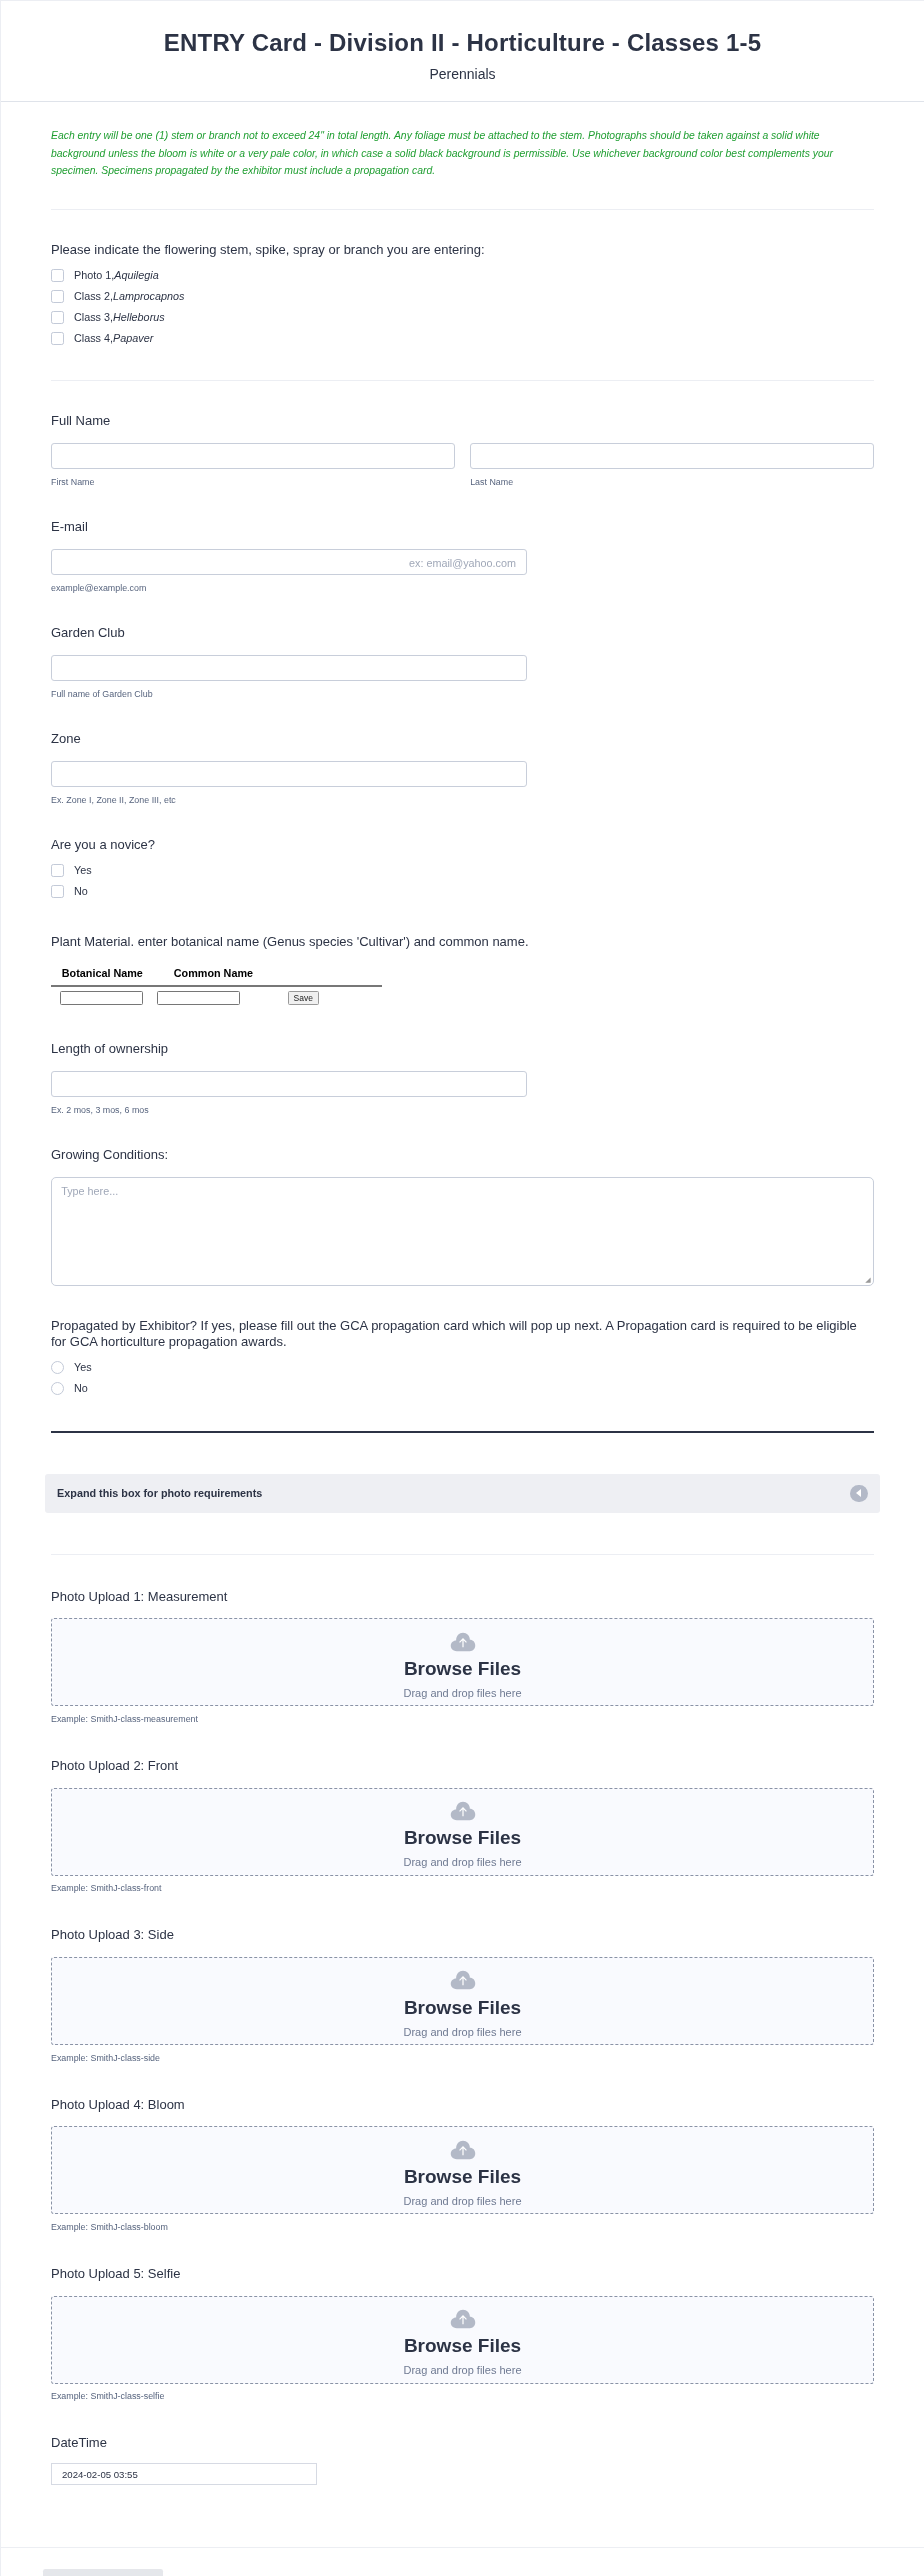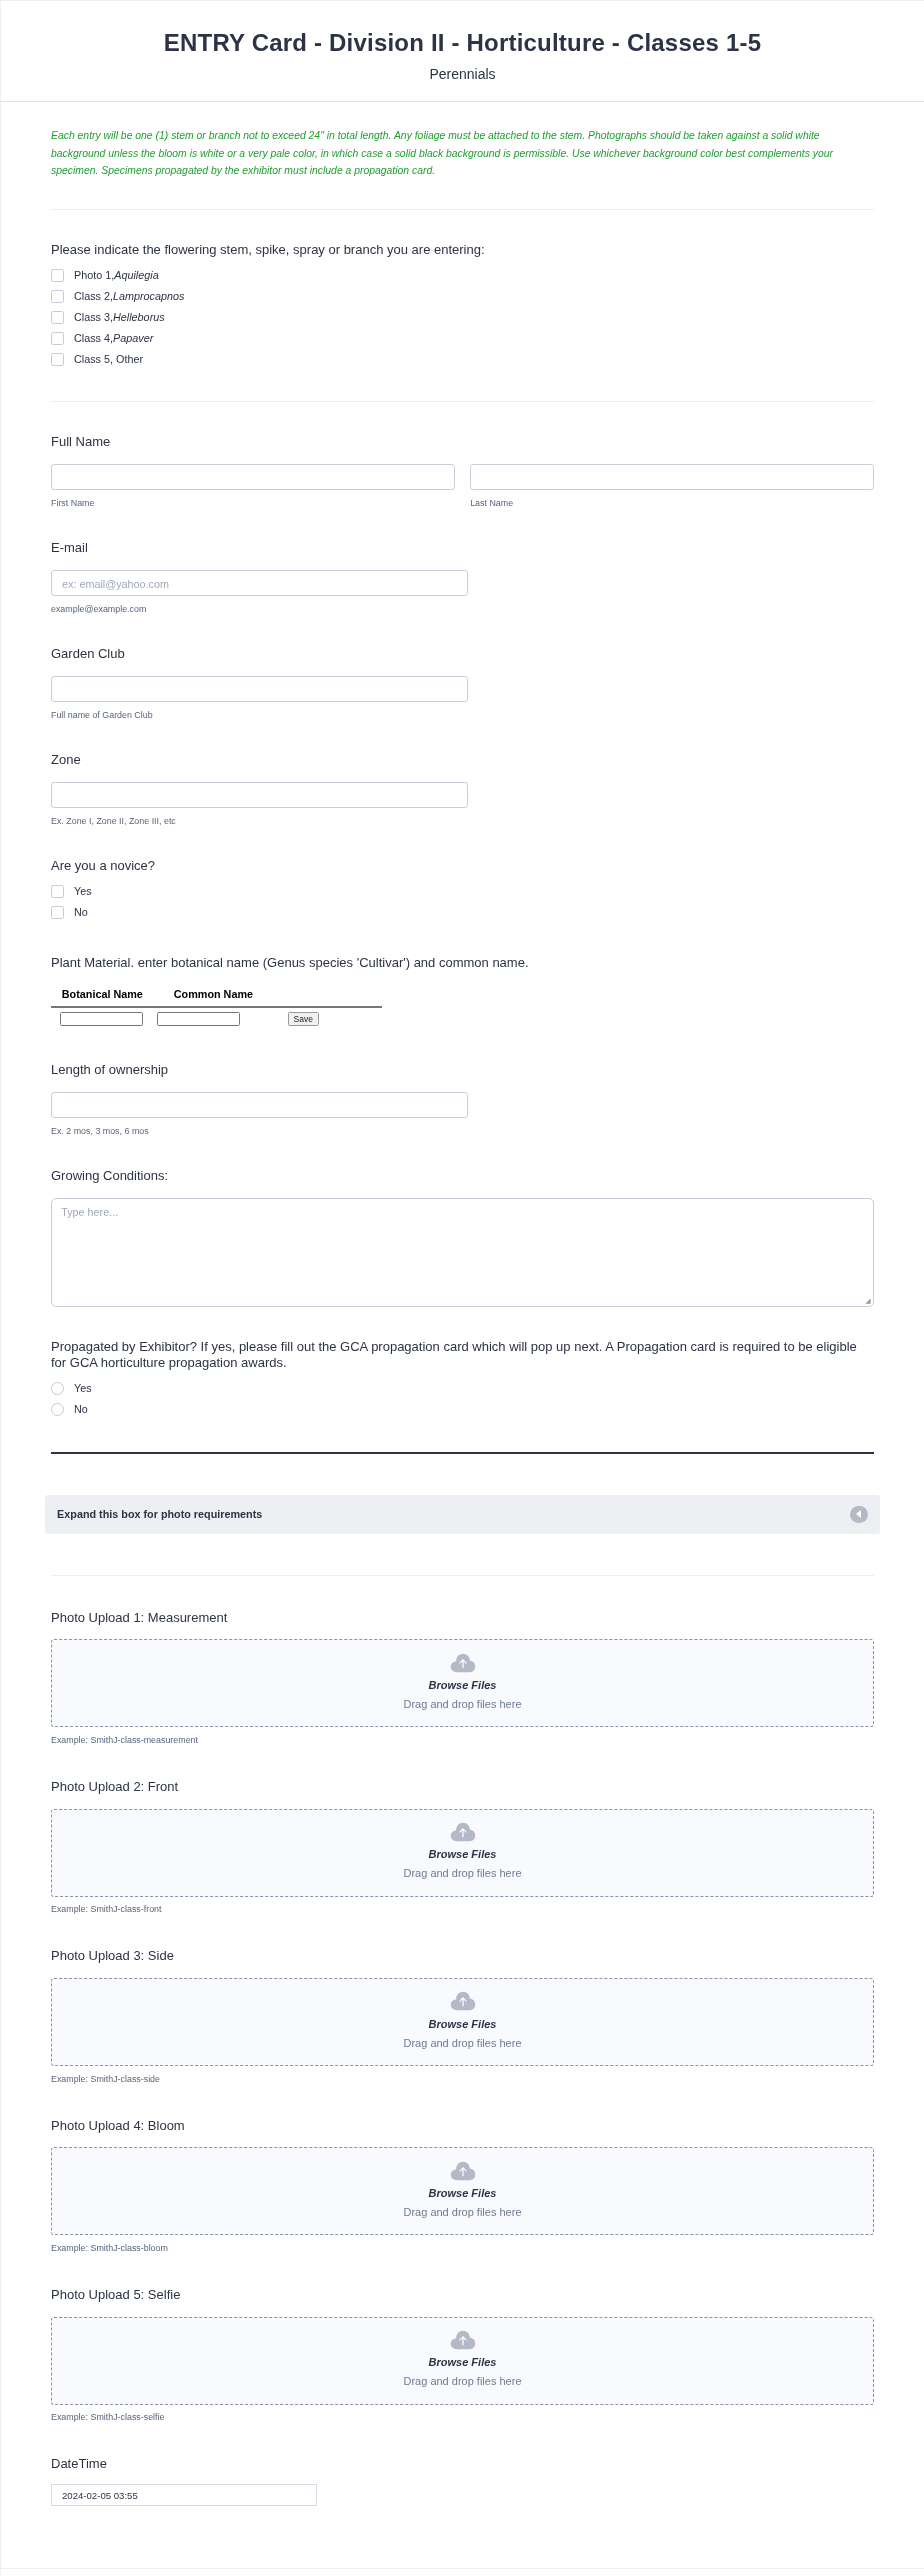--- a/index.html
+++ b/index.html
@@ -21,21 +21,21 @@
   .opts { margin-top: 7.7px; }
   .opt { display: flex; align-items: center; height: 21px; font-size: 10.8px; color: #2c3345; }
   .cb { width: 13px; height: 13px; border: 0.8px solid #c3cad8; border-radius: 2.3px; margin-right: 10px; background: #fff; flex-shrink: 0; }
   .rb { width: 13px; height: 13px; border: 0.8px solid #c3cad8; border-radius: 50%; margin-right: 10px; background: #fff; flex-shrink: 0; }
 
   .divider { border-bottom: 0.8px solid #eceef3; }
   .sec1 { padding-bottom: 31px; }
 
   .input { display: block; height: 26px; border: 0.8px solid #c8ceda; border-radius: 3.1px; background: #fff; font-size: 10.8px; color: #2c3345; padding: 0 10px; line-height: 26px; }
   .input .ph { color: #a0a8b8; }
-  .w-half { width: 417px; }
+  .w-half { width: 476px; text-align: right; }
   .name-row { display: flex; gap: 15.4px; margin-top: 15.4px; }
   .name-col { width: 419px; }
 
   .table-wrap { margin-top: 18.5px; width: 331px; }
   .tbl-head { display: flex; height: 20px; border-bottom: 2.3px solid #777; font-weight: bold; font-size: 10.8px; color: #000; }
   .tbl-head div { padding-left: 10.8px; }
   .tbl-row { display: flex; align-items: center; height: 21.6px; }
   .tbl-in { width: 83px; height: 14px; border: 0.8px solid #767676; border-radius: 1.5px; background: #fff; }
   .save-btn { font-size: 8.5px; border: 0.8px solid #999; border-radius: 1.5px; background: #f0f0f0; padding: 0.8px 4.6px; color: #222; }
 
@@ -47,21 +47,21 @@
   .collapse { margin: 41px -6.2px 0 -6.2px; height: 39px; background: #eeeff3; border-radius: 3px; display: flex; align-items: center; justify-content: space-between; padding: 0 12.3px 0 12.3px; }
   .collapse span { font-size: 10.8px; font-weight: bold; color: #2c3345; }
   .c-icon { width: 17.7px; height: 17.7px; border-radius: 50%; background: #b3b9c7; position: relative; }
   .c-icon::after { content: ""; position: absolute; left: 5.4px; top: 4.6px; border-top: 4.2px solid transparent; border-bottom: 4.2px solid transparent; border-right: 5.4px solid #fff; }
 
   .thin-line { border-bottom: 0.8px solid #eceef3; margin-top: 41px; }
 
   .upload-q { margin-top: 34px; }
   .dropzone { height: 88px; margin-top: 14.6px; border: 0.8px dashed #8a93a6; border-radius: 3.1px; background: #f9fafe; text-align: center; padding-top: 12.3px; }
   .cloud { display: block; margin: 0 auto; }
-  .dz-title { font-size: 11px; font-weight: bold; color: #2c3345; margin-top: 6.2px; font-style: italic; }
+  .dz-title { font-size: 19px; font-weight: bold; color: #2c3345; margin-top: 6.2px; }
   .dz-sub { font-size: 11px; color: #6f7a92; margin-top: 7px; }
 
   .dt-input { width: 266px; height: 22.3px; border: 0.8px solid #d6dae3; margin-top: 12.3px; font-size: 9.6px; color: #2c3345; padding: 0 10px; line-height: 21px; }
 
   .footer { border-top: 0.8px solid #eceef3; margin-top: 62px; height: 86px; padding: 21px 0 0 42px; }
   .review-btn { width: 120px; height: 31px; background: #e5e7eb; border-radius: 2.3px; border: none; font-size: 10.8px; color: #2c3345; font-family: "Liberation Sans", sans-serif; }
 </style>
 </head>
 <body>
 
@@ -91,25 +91,20 @@
           </label>
         <label class="opt">
             <span class="cb"></span>
             <span>Class 3, </span>
             <i>Helleborus</i>
           </label>
         <label class="opt">
             <span class="cb"></span>
             <span>Class 4, </span>
             <i>Papaver</i>
-          </label>
-        <label class="opt">
-            <span class="cb"></span>
-            <span>Class 5, Other</span>
-            <i></i>
           </label>
       </div>
     </div>
 
     <div class="q">
       <div class="label">Full Name</div>
       <div class="name-row">
         <div class="name-col">
           <div class="input"></div>
           <div class="sublabel">First Name</div>

